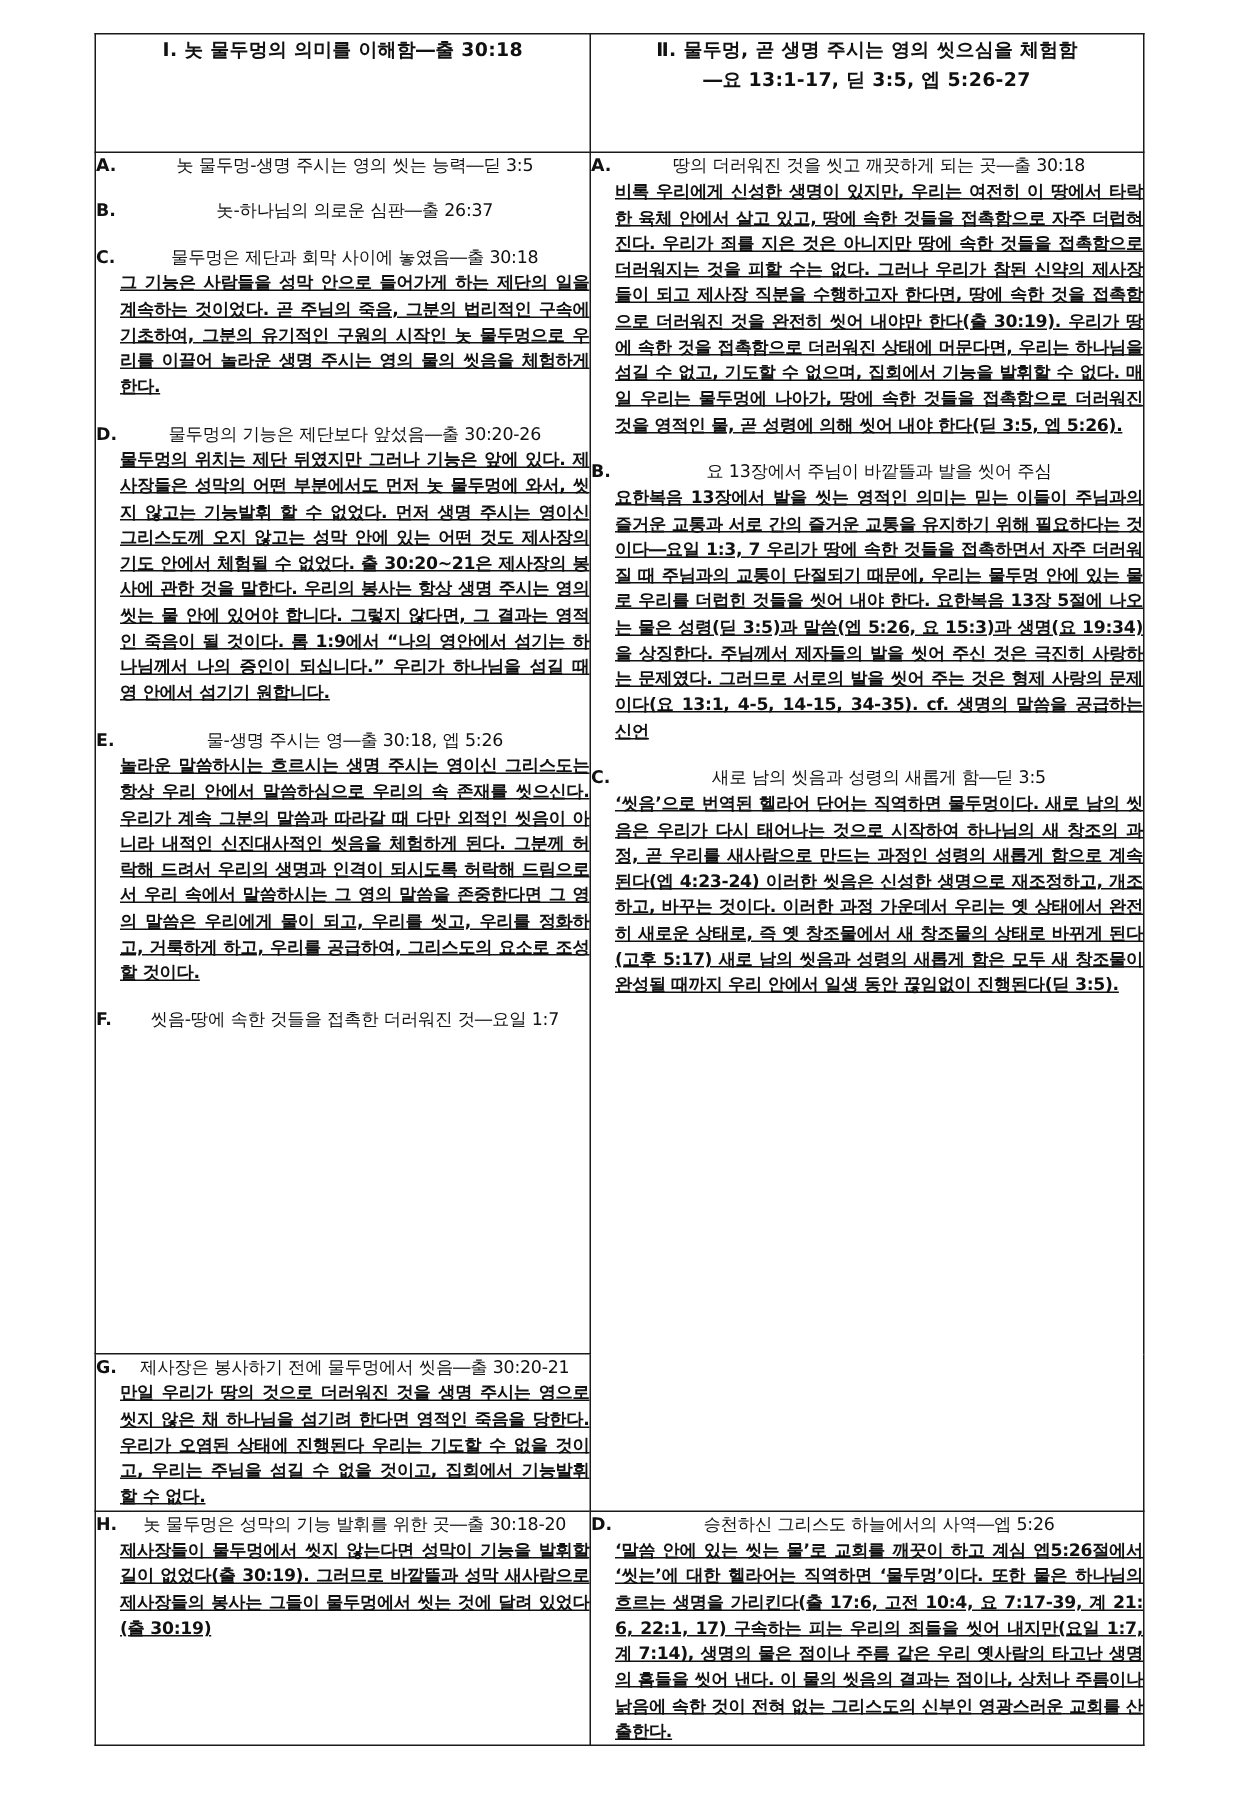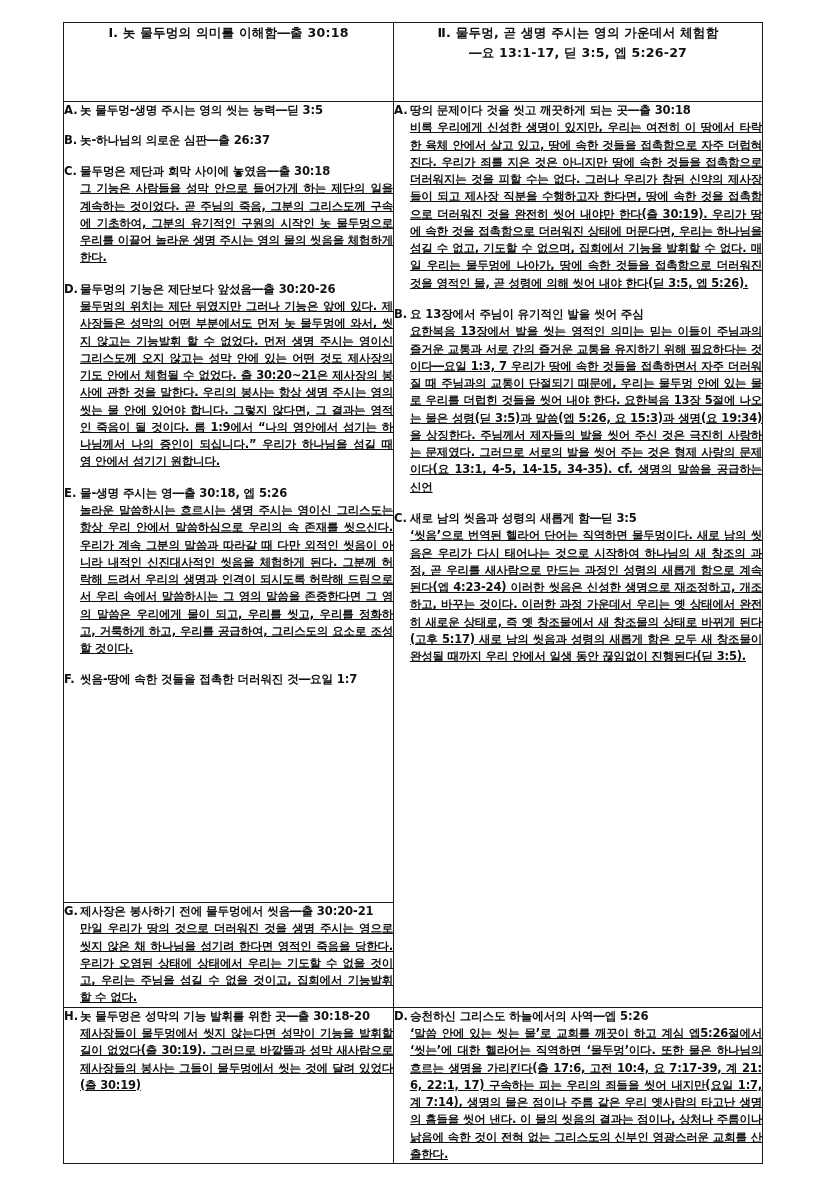--- a/index.html
+++ b/index.html
@@ -75,22 +75,23 @@
     color: #111;
   }
   .item-letter {
     flex: 0 0 auto;
     width: 16px;
     font-weight: bold;
     font-size: 11.6px;
   }
   .item-title {
     flex: 1 1 auto;
-    font-weight: bold;
+    font-weight: normal;
     letter-spacing: -0.15px;
+    text-align: center;
   }
   .item-body {
     margin: 1px 0 0 16px;
     font-size: 11.5px;
     line-height: 1.5;
     text-align: justify;
     text-justify: inter-character;
     letter-spacing: -0.2px;
     word-break: break-all;
     color: #111;
@@ -111,21 +112,21 @@
     <tbody>
 
       <tr>
         <td class="hdr-cell">
           <div class="hdr-text">
             <span>Ⅰ. 놋 물두멍의 의미를 이해함―출 30:18</span>
           </div>
         </td>
         <td class="hdr-cell">
           <div class="hdr-text">
-            <span>Ⅱ. 물두멍, 곧 생명 주시는 영의 가운데서 체험함</span>
+            <span>Ⅱ. 물두멍, 곧 생명 주시는 영의 씻으심을 체험함</span>
             <span class="ln2">―요 13:1-17, 딛 3:5, 엡 5:26-27</span>
           </div>
         </td>
       </tr>
 
       <tr>
         <td class="body-cell tall-left">
 
           <div class="item">
             <div class="item-head">
@@ -139,21 +140,21 @@
               <span class="item-letter">B.</span>
               <span class="item-title">놋-하나님의 의로운 심판―출 26:37</span>
             </div>
           </div>
 
           <div class="item">
             <div class="item-head">
               <span class="item-letter">C.</span>
               <span class="item-title">물두멍은 제단과 회막 사이에 놓였음―출 30:18</span>
             </div>
-            <div class="item-body">그 기능은 사람들을 성막 안으로 들어가게 하는 제단의 일을 계속하는 것이었다. 곧 주님의 죽음, 그분의 그리스도께 구속에 기초하여, 그분의 유기적인 구원의 시작인 놋 물두멍으로 우리를 이끌어 놀라운 생명 주시는 영의 물의 씻음을 체험하게 한다.</div>
+            <div class="item-body">그 기능은 사람들을 성막 안으로 들어가게 하는 제단의 일을 계속하는 것이었다. 곧 주님의 죽음, 그분의 법리적인 구속에 기초하여, 그분의 유기적인 구원의 시작인 놋 물두멍으로 우리를 이끌어 놀라운 생명 주시는 영의 물의 씻음을 체험하게 한다.</div>
           </div>
 
           <div class="item">
             <div class="item-head">
               <span class="item-letter">D.</span>
               <span class="item-title">물두멍의 기능은 제단보다 앞섰음―출 30:20-26</span>
             </div>
             <div class="item-body">물두멍의 위치는 제단 뒤였지만 그러나 기능은 앞에 있다. 제사장들은 성막의 어떤 부분에서도 먼저 놋 물두멍에 와서, 씻지 않고는 기능발휘 할 수 없었다. 먼저 생명 주시는 영이신 그리스도께 오지 않고는 성막 안에 있는 어떤 것도 제사장의 기도 안에서 체험될 수 없었다. 출 30:20~21은 제사장의 봉사에 관한 것을 말한다. 우리의 봉사는 항상 생명 주시는 영의 씻는 물 안에 있어야 합니다. 그렇지 않다면, 그 결과는 영적인 죽음이 될 것이다. 롬 1:9에서 “나의 영안에서 섬기는 하나님께서 나의 증인이 되십니다.” 우리가 하나님을 섬길 때 영 안에서 섬기기 원합니다.</div>
           </div>
 
@@ -172,29 +173,29 @@
             </div>
           </div>
 
         </td>
 
         <td class="body-cell tall-right" rowspan="2">
 
           <div class="item">
             <div class="item-head">
               <span class="item-letter">A.</span>
-              <span class="item-title">땅의 문제이다 것을 씻고 깨끗하게 되는 곳―출 30:18</span>
+              <span class="item-title">땅의 더러워진 것을 씻고 깨끗하게 되는 곳―출 30:18</span>
             </div>
             <div class="item-body">비록 우리에게 신성한 생명이 있지만, 우리는 여전히 이 땅에서 타락한 육체 안에서 살고 있고, 땅에 속한 것들을 접촉함으로 자주 더럽혀진다. 우리가 죄를 지은 것은 아니지만 땅에 속한 것들을 접촉함으로 더러워지는 것을 피할 수는 없다. 그러나 우리가 참된 신약의 제사장들이 되고 제사장 직분을 수행하고자 한다면, 땅에 속한 것을 접촉함으로 더러워진 것을 완전히 씻어 내야만 한다(출 30:19). 우리가 땅에 속한 것을 접촉함으로 더러워진 상태에 머문다면, 우리는 하나님을 섬길 수 없고, 기도할 수 없으며, 집회에서 기능을 발휘할 수 없다. 매일 우리는 물두멍에 나아가, 땅에 속한 것들을 접촉함으로 더러워진 것을 영적인 물, 곧 성령에 의해 씻어 내야 한다(딛 3:5, 엡 5:26).</div>
           </div>
 
           <div class="item">
             <div class="item-head">
               <span class="item-letter">B.</span>
-              <span class="item-title">요 13장에서 주님이 유기적인 발을 씻어 주심</span>
+              <span class="item-title">요 13장에서 주님이 바깥뜰과 발을 씻어 주심</span>
             </div>
             <div class="item-body">요한복음 13장에서 발을 씻는 영적인 의미는 믿는 이들이 주님과의 즐거운 교통과 서로 간의 즐거운 교통을 유지하기 위해 필요하다는 것이다―요일 1:3, 7 우리가 땅에 속한 것들을 접촉하면서 자주 더러워질 때 주님과의 교통이 단절되기 때문에, 우리는 물두멍 안에 있는 물로 우리를 더럽힌 것들을 씻어 내야 한다. 요한복음 13장 5절에 나오는 물은 성령(딛 3:5)과 말씀(엡 5:26, 요 15:3)과 생명(요 19:34)을 상징한다. 주님께서 제자들의 발을 씻어 주신 것은 극진히 사랑하는 문제였다. 그러므로 서로의 발을 씻어 주는 것은 형제 사랑의 문제이다(요 13:1, 4-5, 14-15, 34-35). cf. 생명의 말씀을 공급하는 신언</div>
           </div>
 
           <div class="item">
             <div class="item-head">
               <span class="item-letter">C.</span>
               <span class="item-title">새로 남의 씻음과 성령의 새롭게 함―딛 3:5</span>
             </div>
             <div class="item-body">‘씻음’으로 번역된 헬라어 단어는 직역하면 물두멍이다. 새로 남의 씻음은 우리가 다시 태어나는 것으로 시작하여 하나님의 새 창조의 과정, 곧 우리를 새사람으로 만드는 과정인 성령의 새롭게 함으로 계속된다(엡 4:23-24) 이러한 씻음은 신성한 생명으로 재조정하고, 개조하고, 바꾸는 것이다. 이러한 과정 가운데서 우리는 옛 상태에서 완전히 새로운 상태로, 즉 옛 창조물에서 새 창조물의 상태로 바뀌게 된다(고후 5:17) 새로 남의 씻음과 성령의 새롭게 함은 모두 새 창조물이 완성될 때까지 우리 안에서 일생 동안 끊임없이 진행된다(딛 3:5).</div>
@@ -203,21 +204,21 @@
         </td>
       </tr>
 
       <tr>
         <td class="body-cell">
           <div class="item">
             <div class="item-head">
               <span class="item-letter">G.</span>
               <span class="item-title">제사장은 봉사하기 전에 물두멍에서 씻음―출 30:20-21</span>
             </div>
-            <div class="item-body">만일 우리가 땅의 것으로 더러워진 것을 생명 주시는 영으로 씻지 않은 채 하나님을 섬기려 한다면 영적인 죽음을 당한다. 우리가 오염된 상태에 상태에서 우리는 기도할 수 없을 것이고, 우리는 주님을 섬길 수 없을 것이고, 집회에서 기능발휘 할 수 없다.</div>
+            <div class="item-body">만일 우리가 땅의 것으로 더러워진 것을 생명 주시는 영으로 씻지 않은 채 하나님을 섬기려 한다면 영적인 죽음을 당한다. 우리가 오염된 상태에 진행된다 우리는 기도할 수 없을 것이고, 우리는 주님을 섬길 수 없을 것이고, 집회에서 기능발휘 할 수 없다.</div>
           </div>
         </td>
       </tr>
 
       <tr>
         <td class="body-cell">
           <div class="item">
             <div class="item-head">
               <span class="item-letter">H.</span>
               <span class="item-title">놋 물두멍은 성막의 기능 발휘를 위한 곳―출 30:18-20</span>

